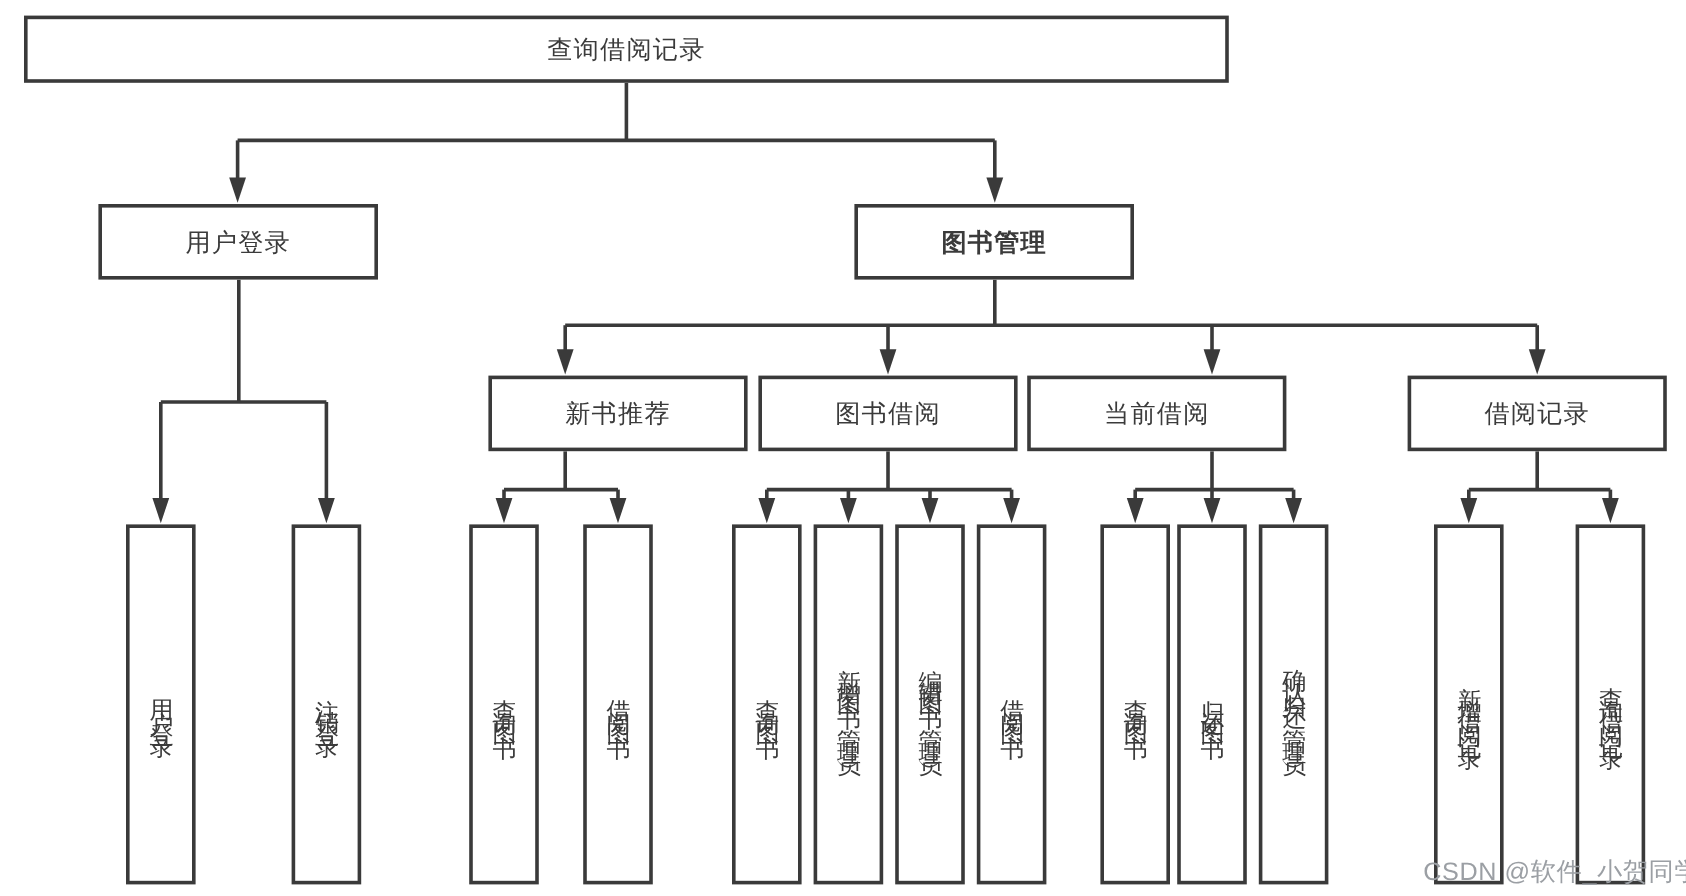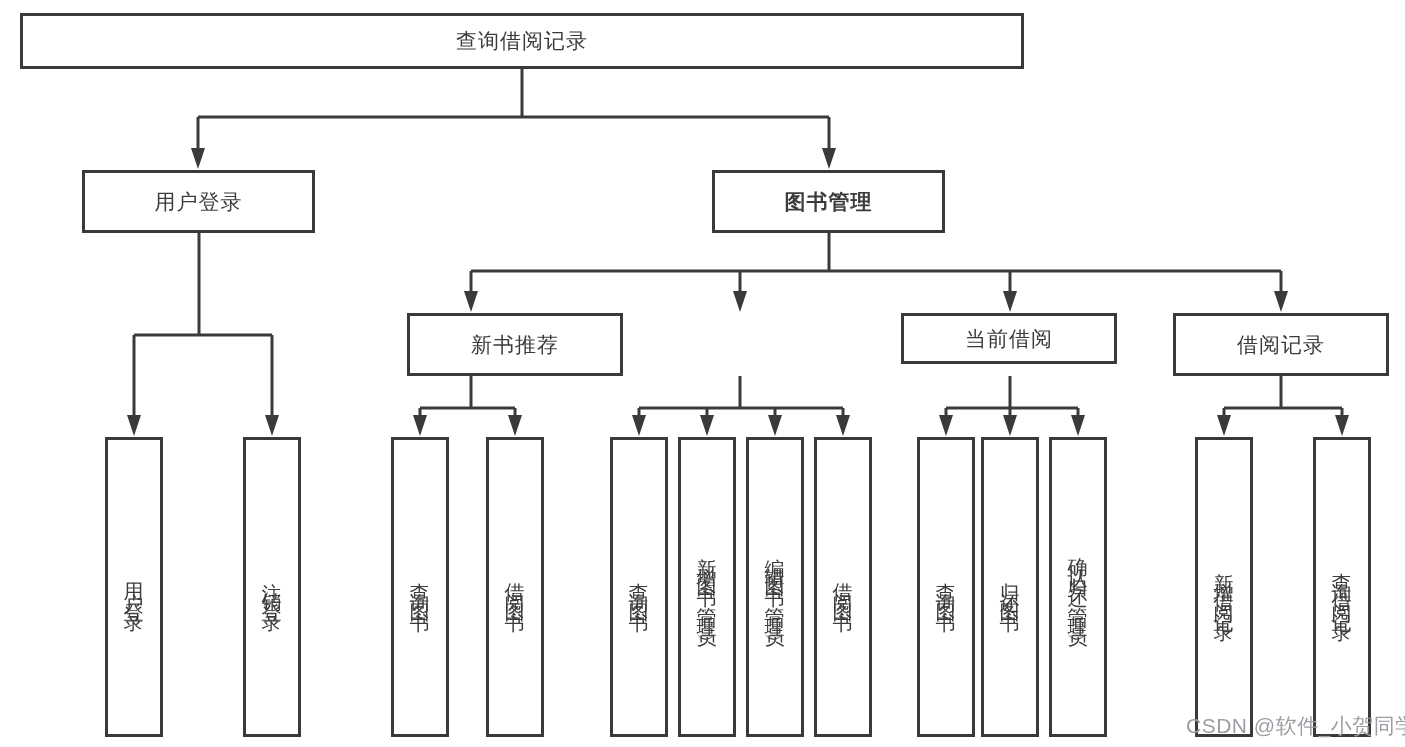--- a/index.html
+++ b/index.html
@@ -95,21 +95,22 @@
       <polygon points="1335,415 1349,415 1342,436"></polygon>
     </g>
   </svg>
 
   <div class="node hbox" style="left:20px;top:13px;width:1004px;height:56px;">查询借阅记录</div>
 
   <div class="node hbox" style="left:82px;top:170px;width:233px;height:63px;">用户登录</div>
   <div class="node hbox" style="left:712px;top:170px;width:233px;height:63px;font-weight:bold;">图书管理</div>
 
   <div class="node hbox" style="left:363px;top:313px;width:216px;height:63px;margin-left:44px;">新书推荐</div>
-  <div class="node hbox" style="left:901px;top:313px;width:216px;height:51px;">当前借阅</div>
+  <div class="node hbox" style="left:632px;top:313px;width:216px;height:63px;">图书借阅</div>
+  <div class="node hbox" style="left:856px;top:313px;width:216px;height:63px;">当前借阅</div>
   <div class="node hbox" style="left:1173px;top:313px;width:216px;height:63px;font-family:Liberation Serif, serif;">借阅记录</div>
 
   <div class="node vbox" style="left:105px;top:437px;width:58px;height:300px;">用户登录</div>
   <div class="node vbox" style="left:243px;top:437px;width:58px;height:300px;">注销登录</div>
 
   <div class="node vbox" style="left:391px;top:437px;width:58px;height:300px;">查询图书</div>
   <div class="node vbox" style="left:486px;top:437px;width:58px;height:300px;">借阅图书</div>
 
   <div class="node vbox" style="left:610px;top:437px;width:58px;height:300px;">查询图书</div>
   <div class="node vbox" style="left:678px;top:437px;width:58px;height:300px;">新增图书（管理员）</div>

